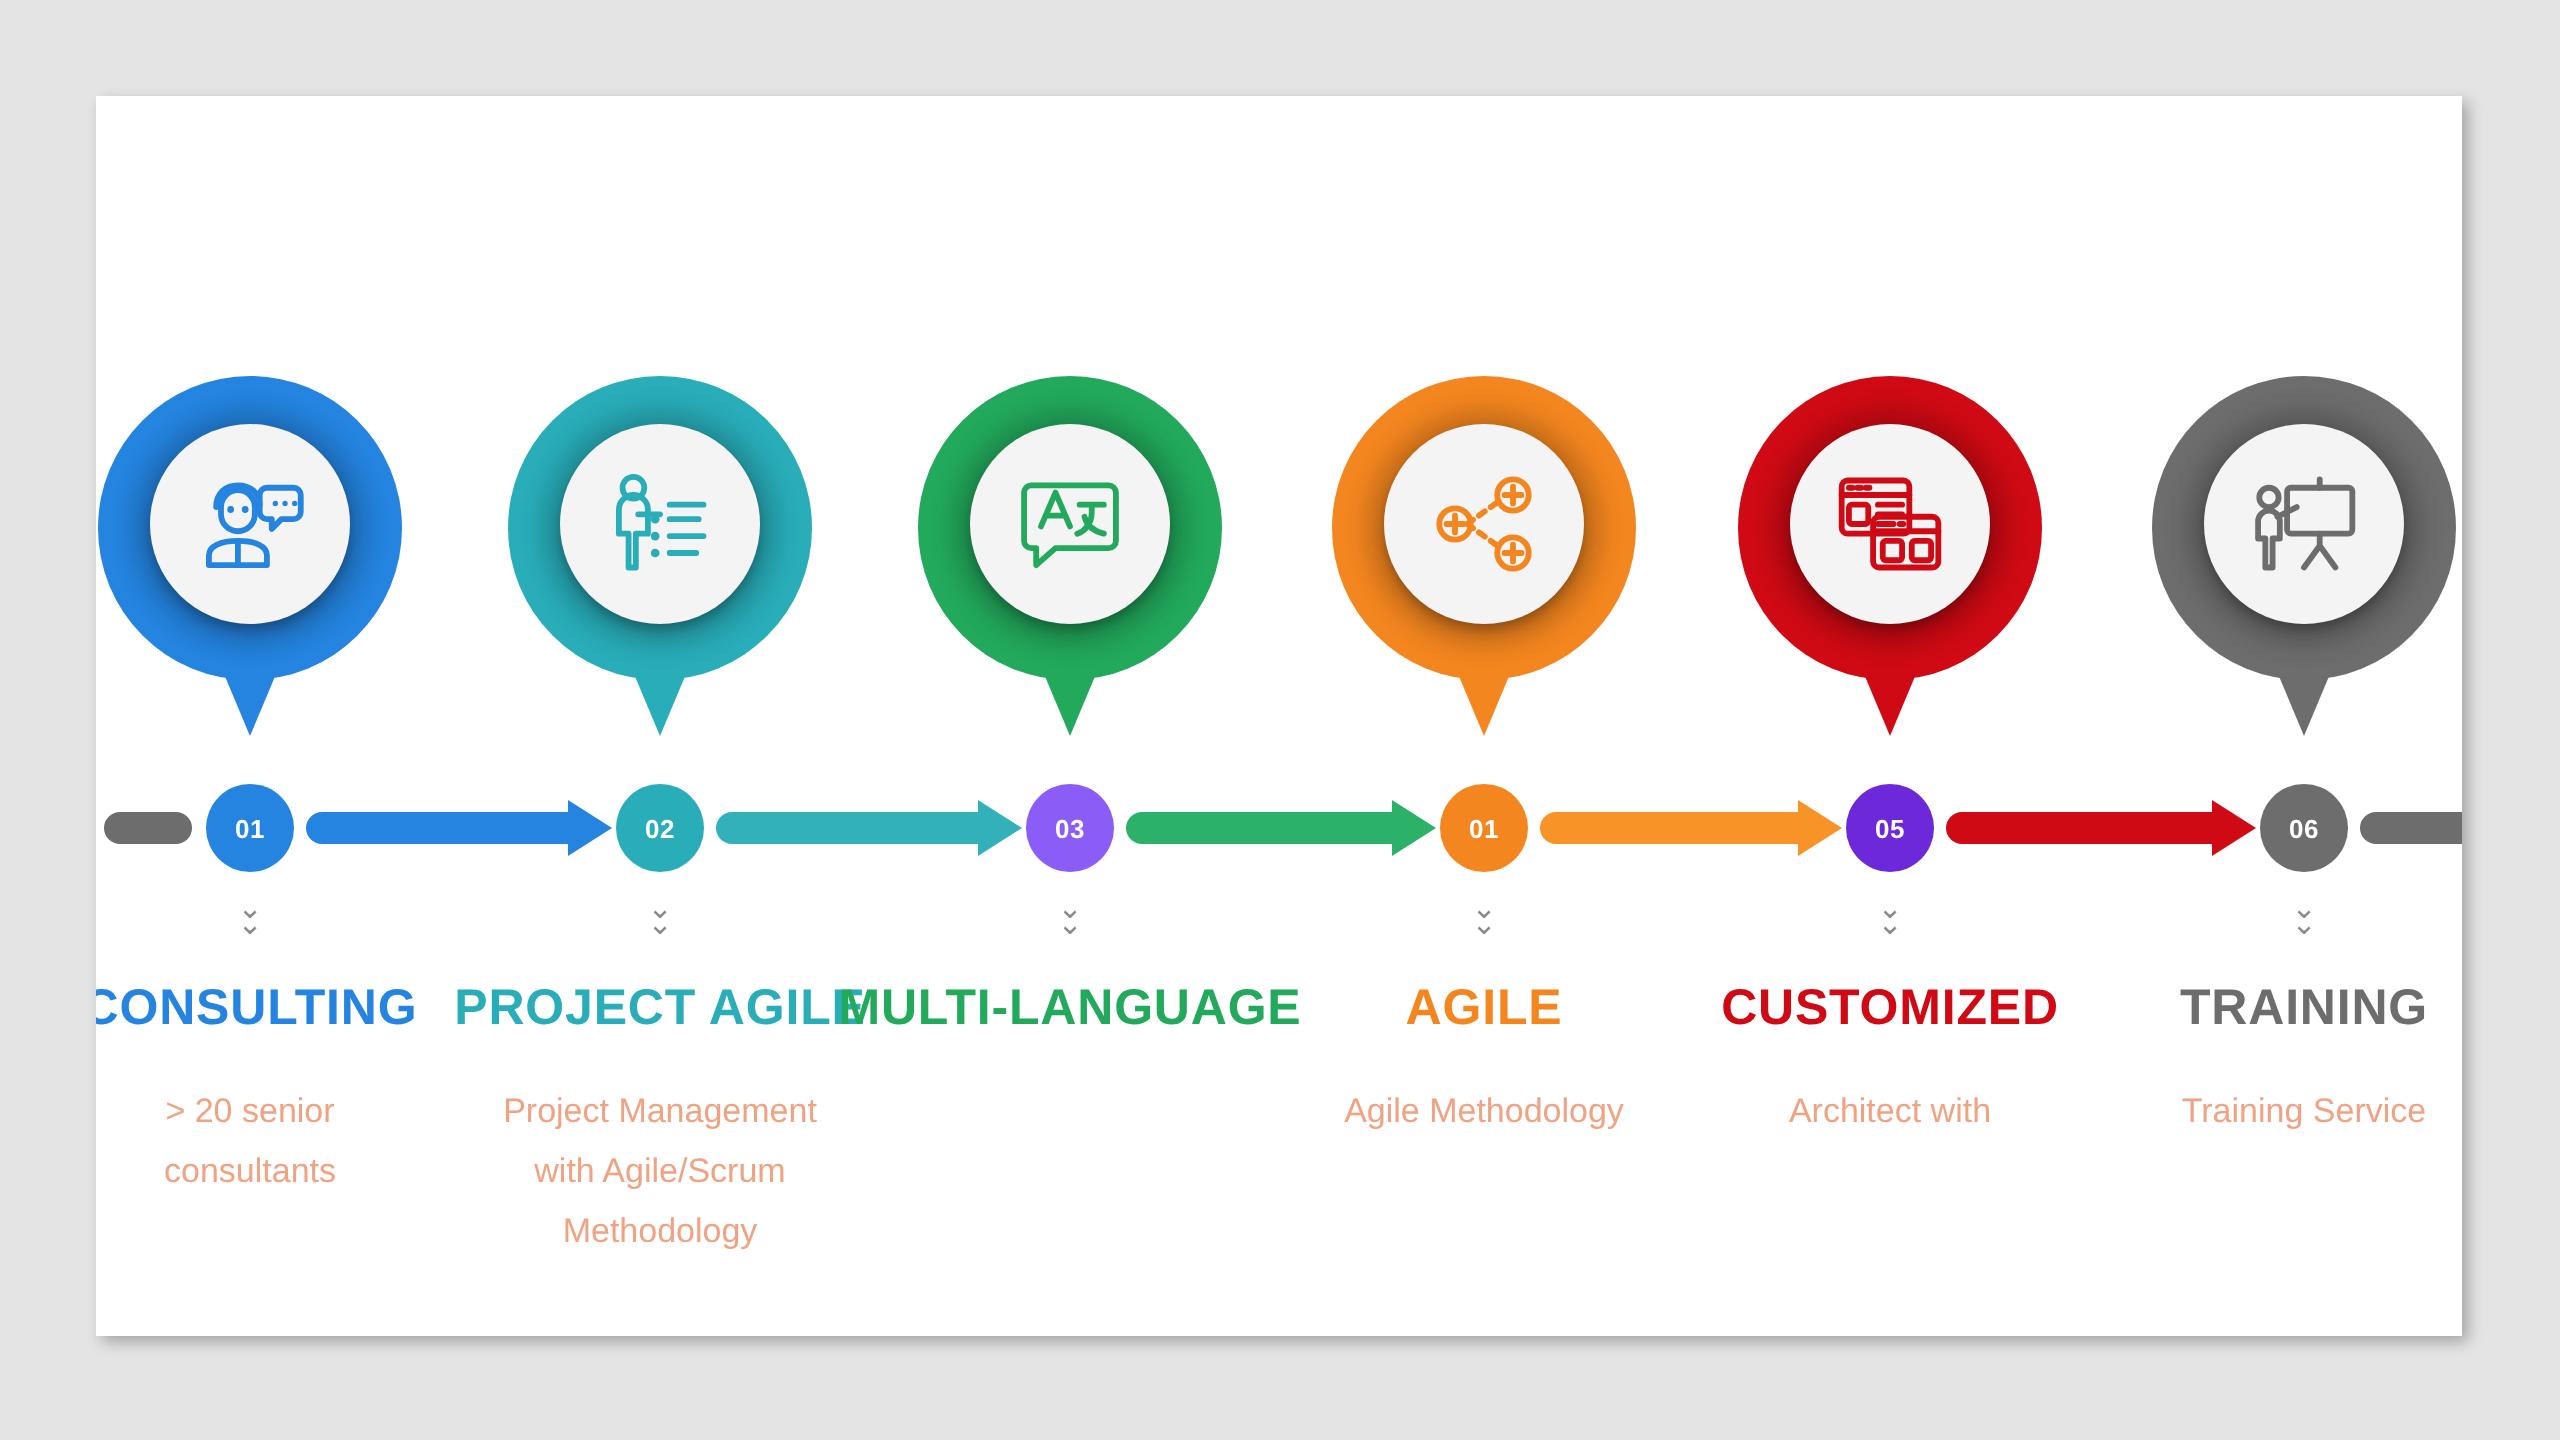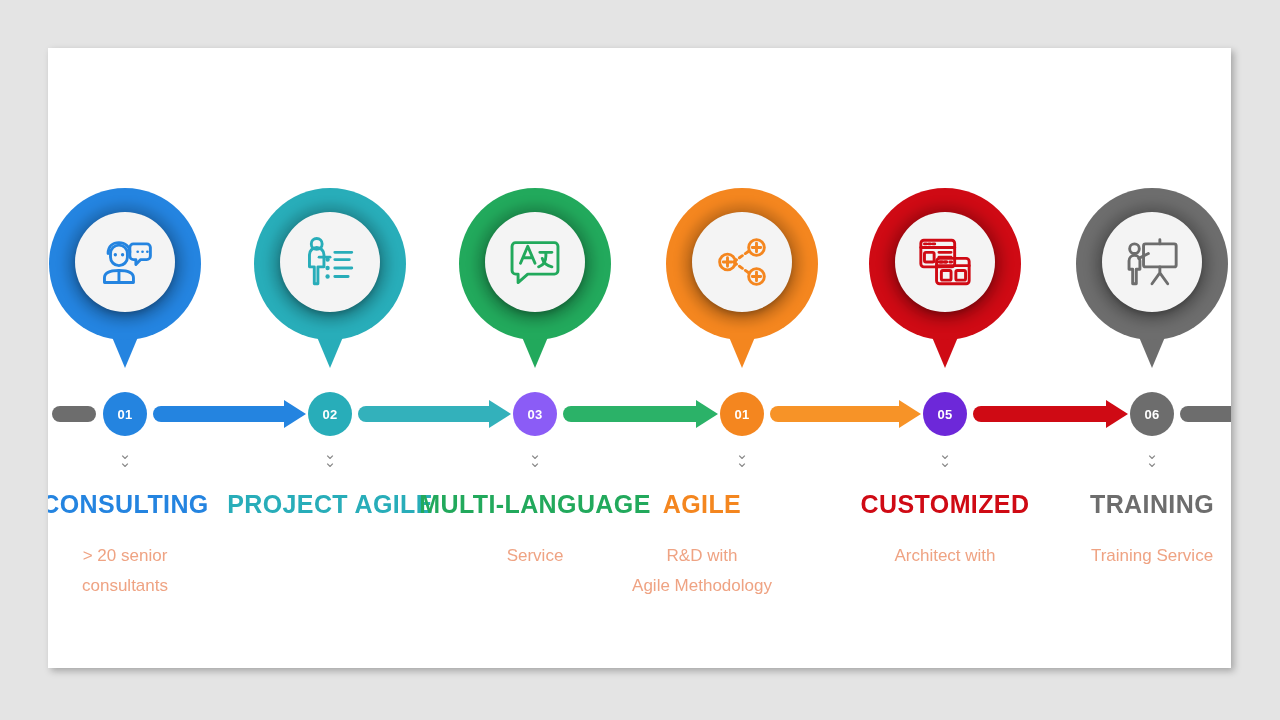--- a/index.html
+++ b/index.html
@@ -335,31 +335,34 @@
     <div id="captions-container">
         <div class="step-text" style="left: 125px;">
           <div class="step-title" style="color: rgb(36, 132, 224);">CONSULTING</div>
           <div class="step-desc" style="color: rgb(239, 163, 131);">
             <div>&gt; 20 senior</div>
             <div>consultants</div>
           </div>
         </div>
         <div class="step-text" style="left: 330px;">
           <div class="step-title" style="color: rgb(40, 173, 185);">PROJECT AGILE</div>
+          <div class="step-desc" style="color: rgb(239, 163, 131);">
+            <div>Project Management</div>
+            <div>with Agile/Scrum</div>
+            <div>Methodology</div>
+          </div>
         </div>
         <div class="step-text" style="left: 535px;">
           <div class="step-title" style="color: rgb(34, 169, 92);">MULTI-LANGUAGE</div>
           <div class="step-desc" style="color: rgb(239, 163, 131);">
-            <div>Service</div>
-          </div>
-        </div>
-        <div class="step-text" style="left: 702px;">
+          </div>
+        </div>
+        <div class="step-text" style="left: 742px;">
           <div class="step-title" style="color: rgb(244, 134, 31);">AGILE</div>
           <div class="step-desc" style="color: rgb(239, 163, 131);">
-            <div>R&amp;D with</div>
             <div>Agile Methodology</div>
           </div>
         </div>
         <div class="step-text" style="left: 945px;">
           <div class="step-title" style="color: rgb(207, 10, 20);">CUSTOMIZED</div>
           <div class="step-desc" style="color: rgb(239, 163, 131);">
             <div>Architect with</div>
           </div>
         </div>
         <div class="step-text" style="left: 1152px;">

